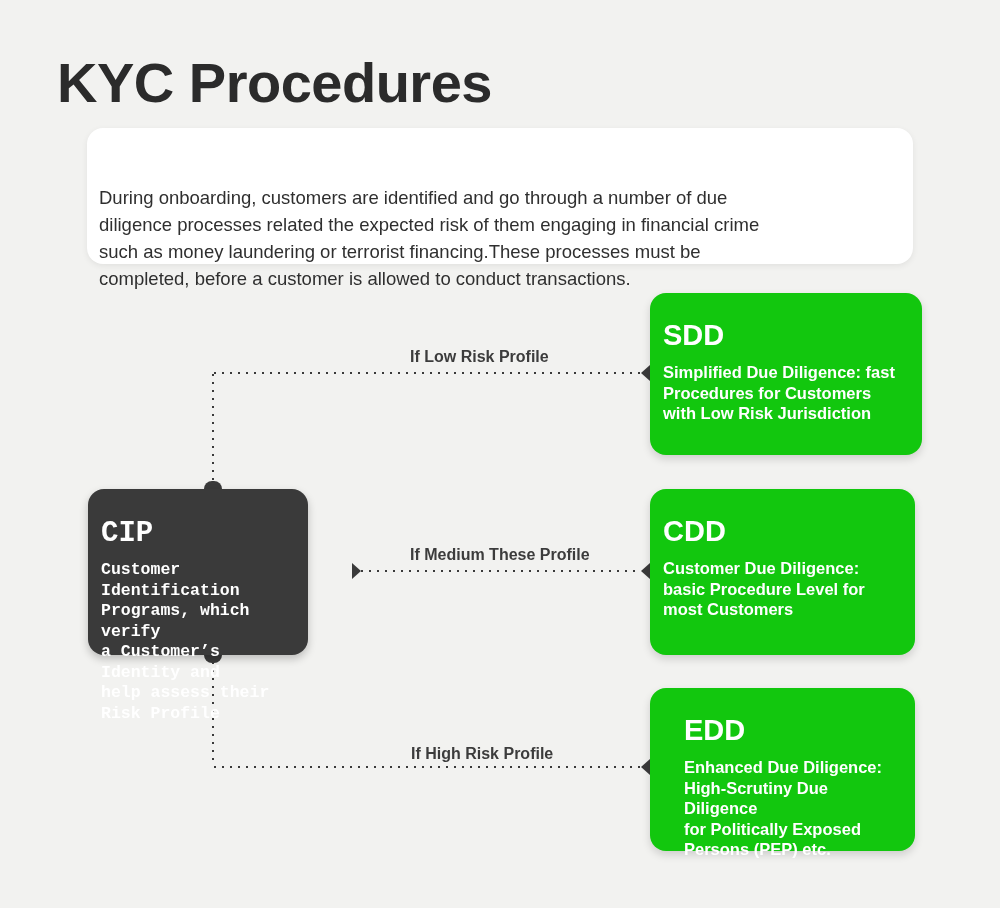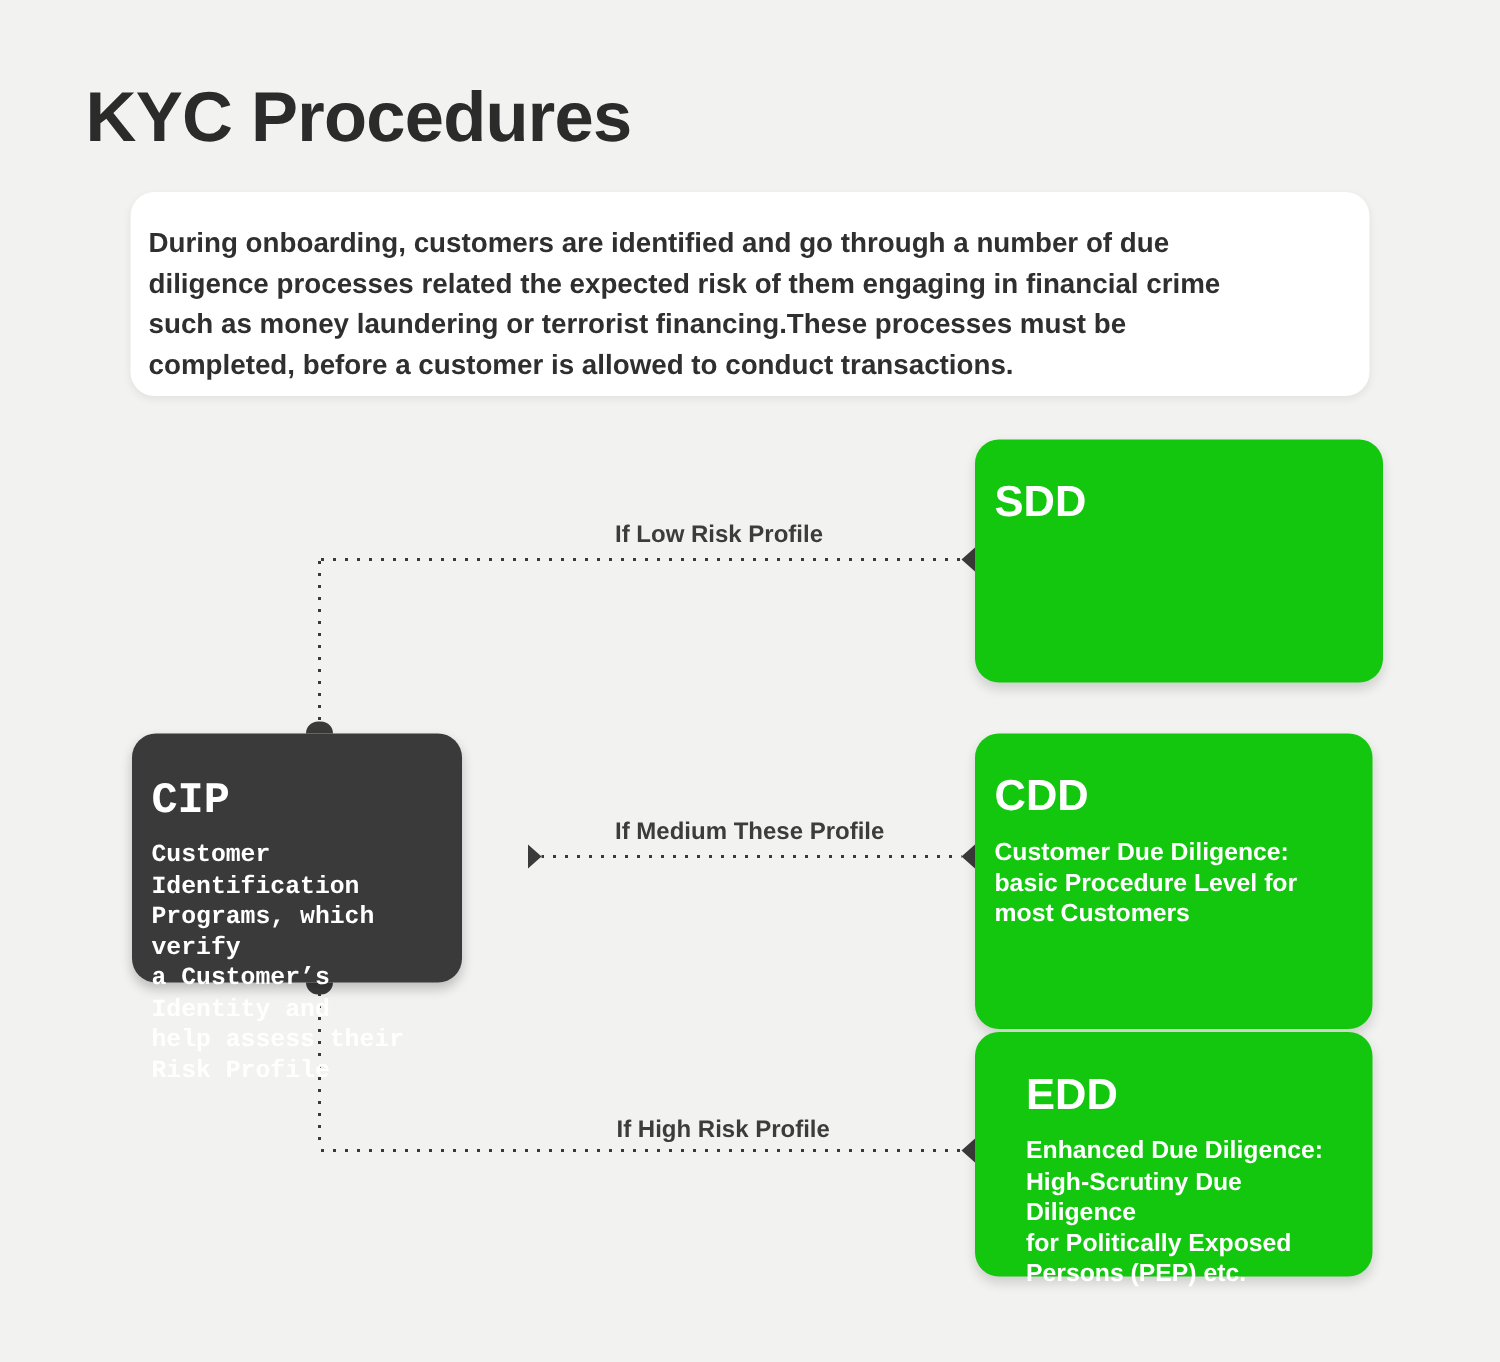--- a/index.html
+++ b/index.html
@@ -11,32 +11,33 @@
   *{margin:0;padding:0;box-sizing:border-box;}
   html,body{width:1000px;height:908px;}
   body{
     background:var(--bg);
     font-family:"Liberation Sans","DejaVu Sans",sans-serif;
     position:relative;
     overflow:hidden;
   }
   .title{
     position:absolute;left:57px;top:50px;
-    font-size:47px;font-weight:800;letter-spacing:-0.5px;
+    font-size:56px;font-weight:800;letter-spacing:-0.5px;
     color:var(--ink);
   }
   .intro-card{
     position:absolute;left:87px;top:128px;width:826px;height:136px;
     background:#FFFFFF;border-radius:16px;
     box-shadow:0 2px 6px rgba(0,0,0,0.07);
     padding:20px 14px 0 12px;
   }
   .intro-text{
-    font-size:18.5px;line-height:27px;font-weight:700;color:#2F2F2F;
+    font-size:18.5px;line-height:27px;font-weight:400;color:#2F2F2F;
     white-space:pre-line;
+    margin-top:36px;
   }
   .node{
     position:absolute;border-radius:16px;color:#FFFFFF;
   }
   .node-title{
     font-size:29px;font-weight:800;line-height:1.15;margin-bottom:10px;
   }
   .node-desc{
     font-size:16.5px;line-height:20.5px;font-weight:700;white-space:pre-line;
   }
@@ -45,21 +46,21 @@
     box-shadow:0 4px 8px rgba(0,0,0,0.15);
     padding:26px 12px 0 13px;
   }
   .node.dark{
     background:var(--dark);
     box-shadow:0 4px 8px rgba(0,0,0,0.22);
     padding:28px 12px 0 13px;
   }
   #node-cip{left:88px;top:489px;width:220px;height:166px;font-family:Liberation Mono, monospace;}
   #node-sdd{left:650px;top:293px;width:272px;height:162px;}
-  #node-cdd{left:650px;top:489px;width:265px;height:197px;}
+  #node-cdd{left:650px;top:489px;width:265px;height:166px;}
   #node-edd{left:650px;top:688px;width:265px;height:163px;padding-left:34px;}
 
   .h-line{
     position:absolute;height:2px;
     background-image:repeating-linear-gradient(to right,var(--dark) 0 2px,transparent 2px 8px);
   }
   .v-line{
     position:absolute;width:2px;
     background-image:repeating-linear-gradient(to bottom,var(--dark) 0 2px,transparent 2px 8px);
   }
@@ -133,20 +134,23 @@
   <div class="node dark" id="node-cip">
     <div class="node-title">CIP</div>
     <div class="node-desc">Customer Identification
 Programs, which verify
 a Customer’s Identity and
 help assess their Risk Profile</div>
   </div>
 
   <div class="node green" id="node-sdd">
     <div class="node-title">SDD</div>
+    <div class="node-desc">Simplified Due Diligence: fast
+Procedures for Customers
+with Low Risk Jurisdiction</div>
   </div>
 
   <div class="node green" id="node-cdd">
     <div class="node-title">CDD</div>
     <div class="node-desc">Customer Due Diligence:
 basic Procedure Level for
 most Customers</div>
   </div>
 
   <div class="node green" id="node-edd">

